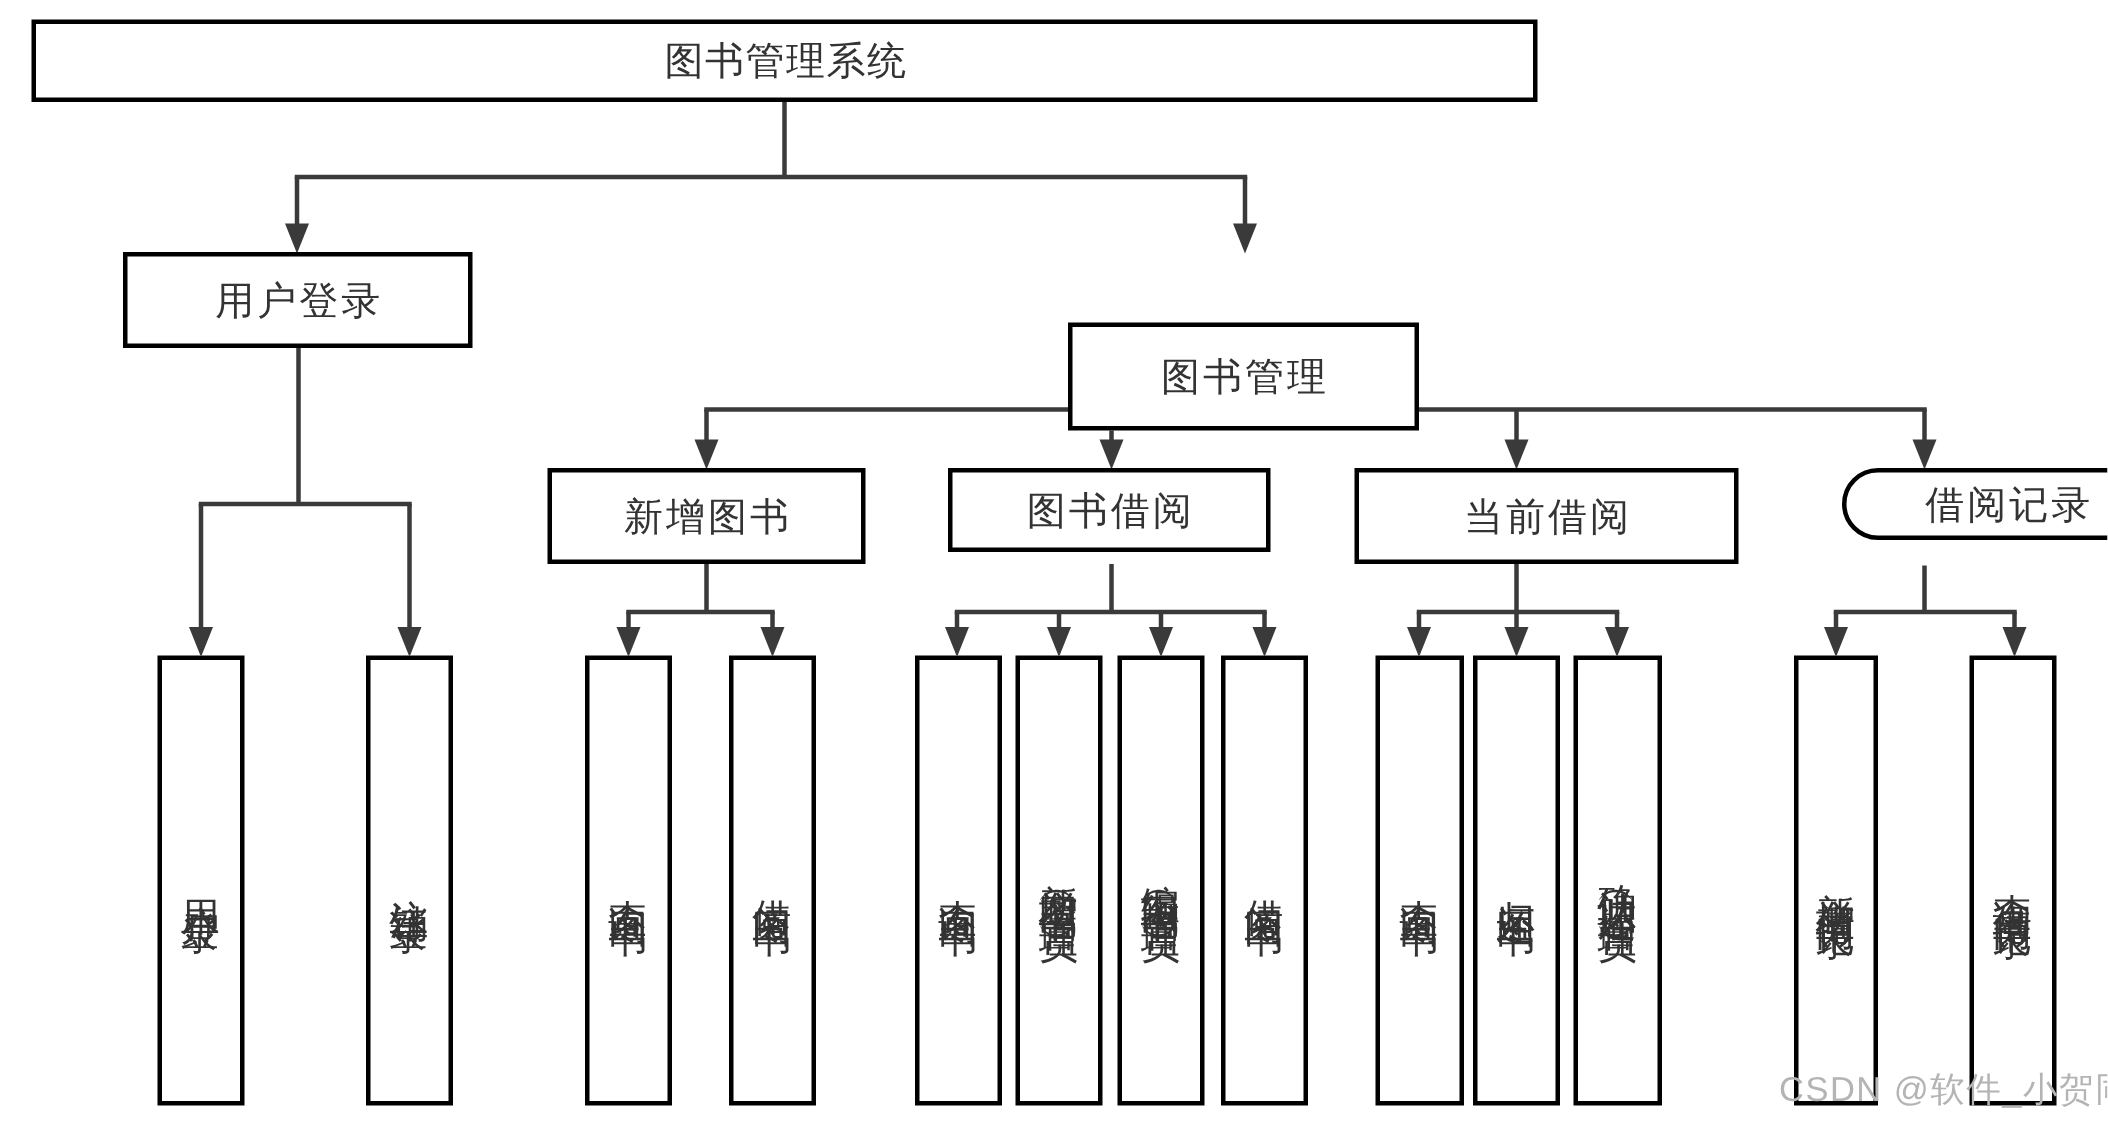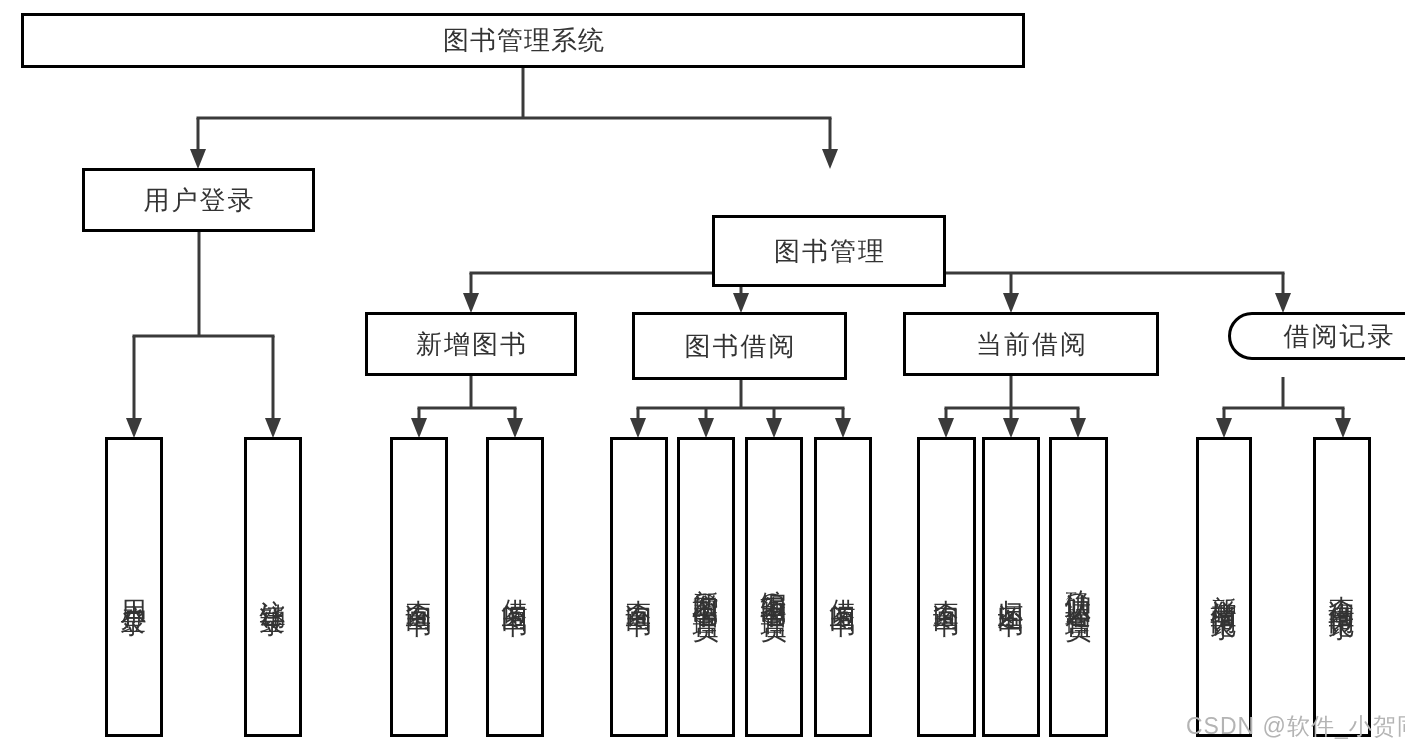--- a/index.html
+++ b/index.html
@@ -140,21 +140,21 @@
   <div class="box" style="left:82px; top:168px; width:233px; height:64px;">
     <span class="h-label">用户登录</span>
   </div>
   <div class="box" style="left:712px; top:168px; width:234px; height:72px;margin-top:47px;">
     <span class="h-label">图书管理</span>
   </div>
 
   <div class="box" style="left:365px; top:312px; width:212px; height:64px;">
     <span class="h-label">新增图书</span>
   </div>
-  <div class="box" style="left:632px; top:312px; width:215px; height:68px;">
+  <div class="box" style="left:632px; top:312px; width:215px; height:56px;">
     <span class="h-label">图书借阅</span>
   </div>
   <div class="box" style="left:903px; top:312px; width:256px; height:64px;">
     <span class="h-label">当前借阅</span>
   </div>
   <div class="box" style="left:1228px; top:312px; width:221px; height:48px;border-radius:27px;">
     <span class="h-label">借阅记录</span>
   </div>
 
   <div class="box leaf" style="left:105px; top:437px; width:58px; height:300px;">

